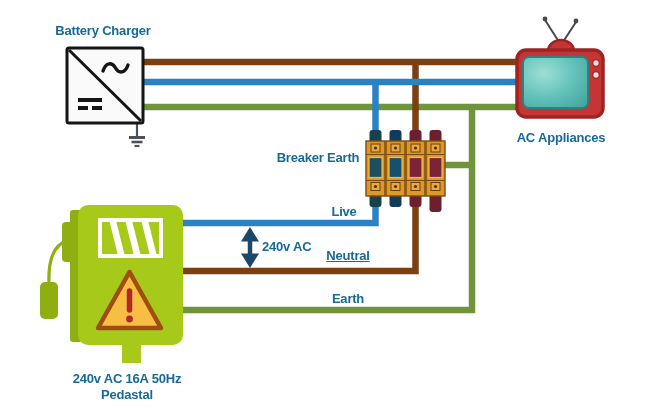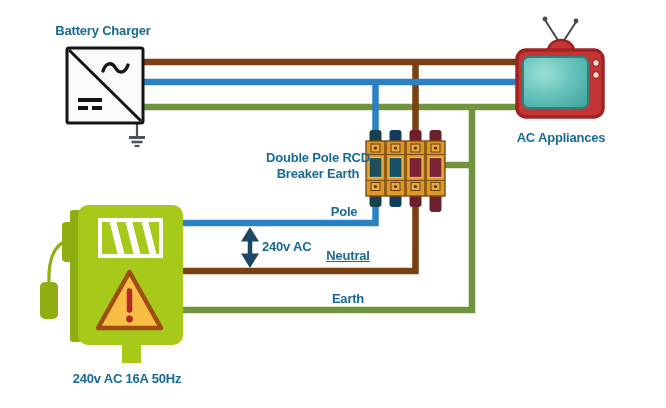--- a/index.html
+++ b/index.html
@@ -173,37 +173,37 @@
 
   <div class="lbl" style="left:38px;top:23px;width:130px;">
     <span>Battery Charger</span>
   </div>
 
   <div class="lbl" style="left:496px;top:130px;width:130px;">
     <span>AC Appliances</span>
   </div>
 
   <div class="lbl" style="left:253px;top:150px;width:130px;">
-    <div>Double Pole RCD</div>
     <div>Breaker Earth</div>
   </div>
 
   <div class="lbl" style="left:304px;top:204px;width:80px;">
-    <span>Pole</span>
+    <span>Live</span>
   </div>
 
   <div class="lbl left" style="left:262px;top:239px;width:90px;">
     <span>240v AC</span>
   </div>
 
   <div class="lbl" style="left:308px;top:248px;width:80px;text-decoration:underline;">
     <span>Neutral</span>
   </div>
 
   <div class="lbl" style="left:308px;top:291px;width:80px;">
     <span>Earth</span>
   </div>
 
   <div class="lbl" style="left:47px;top:371px;width:160px;">
     <div>240v AC 16A 50Hz</div>
+    <div>Pedastal</div>
   </div>
 
 </div>
 
 </body></html>

